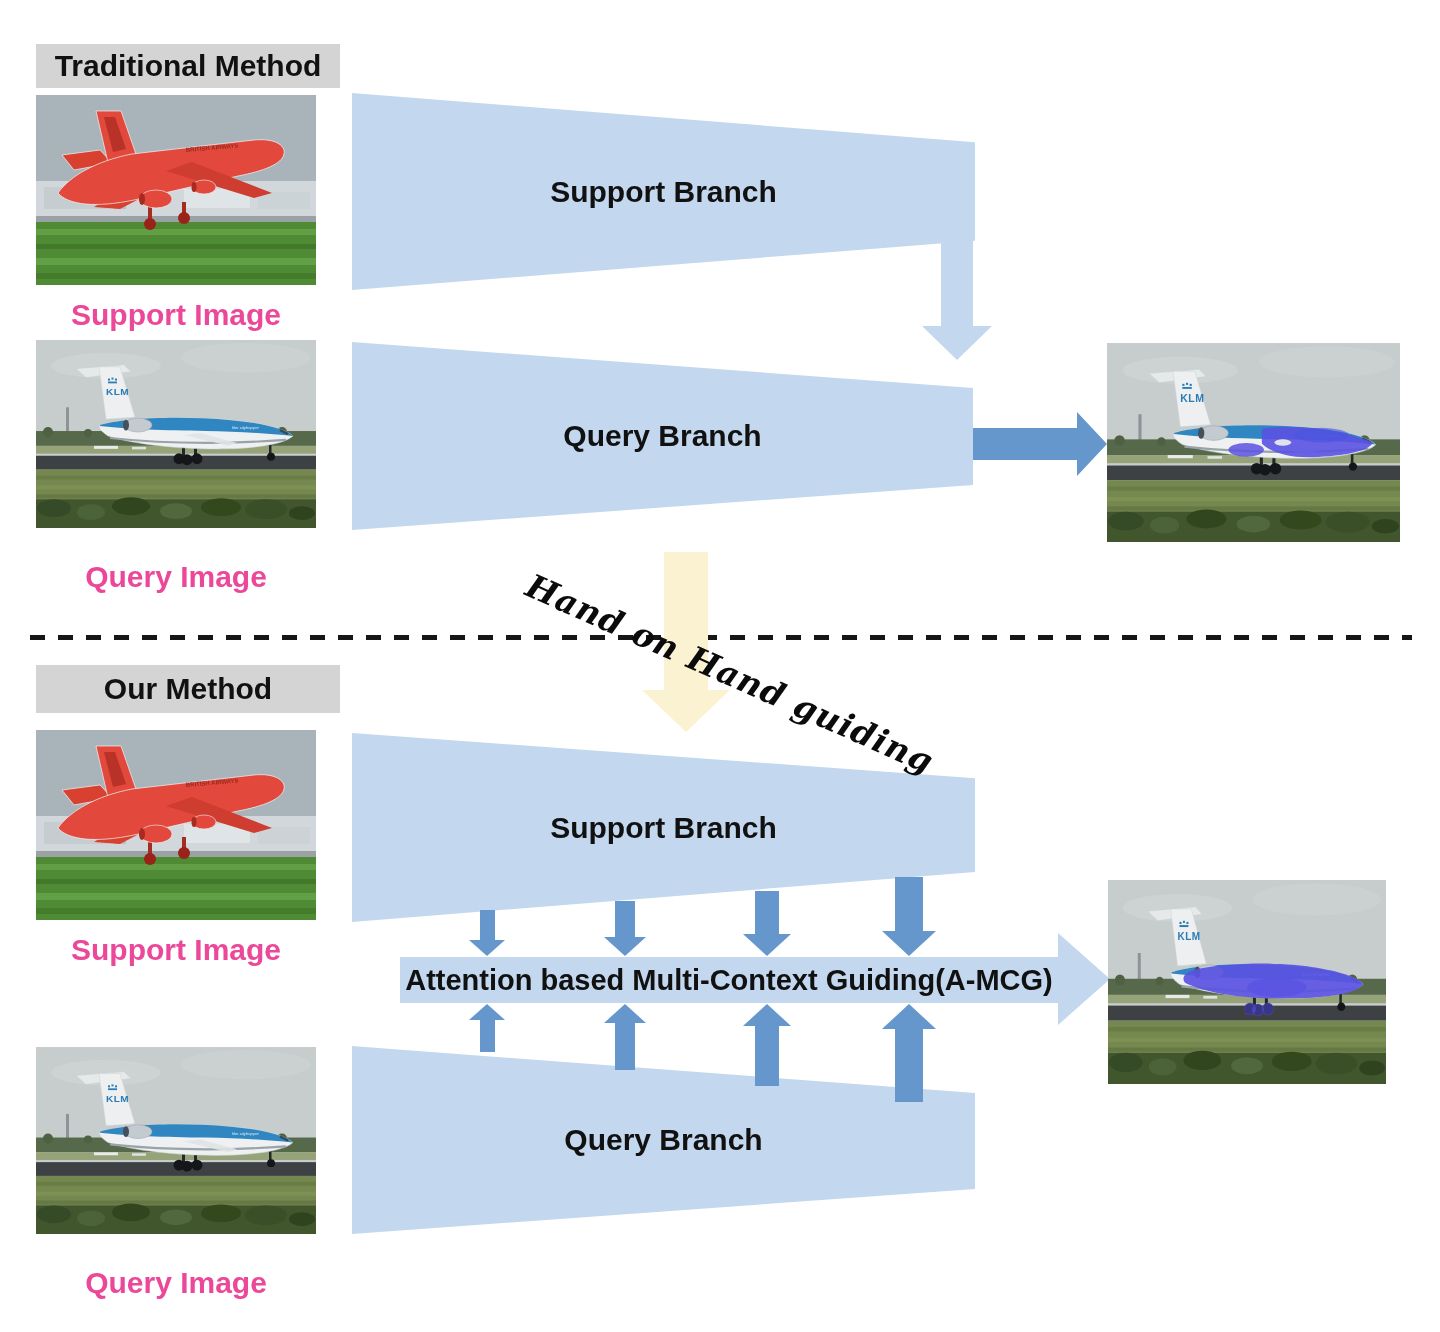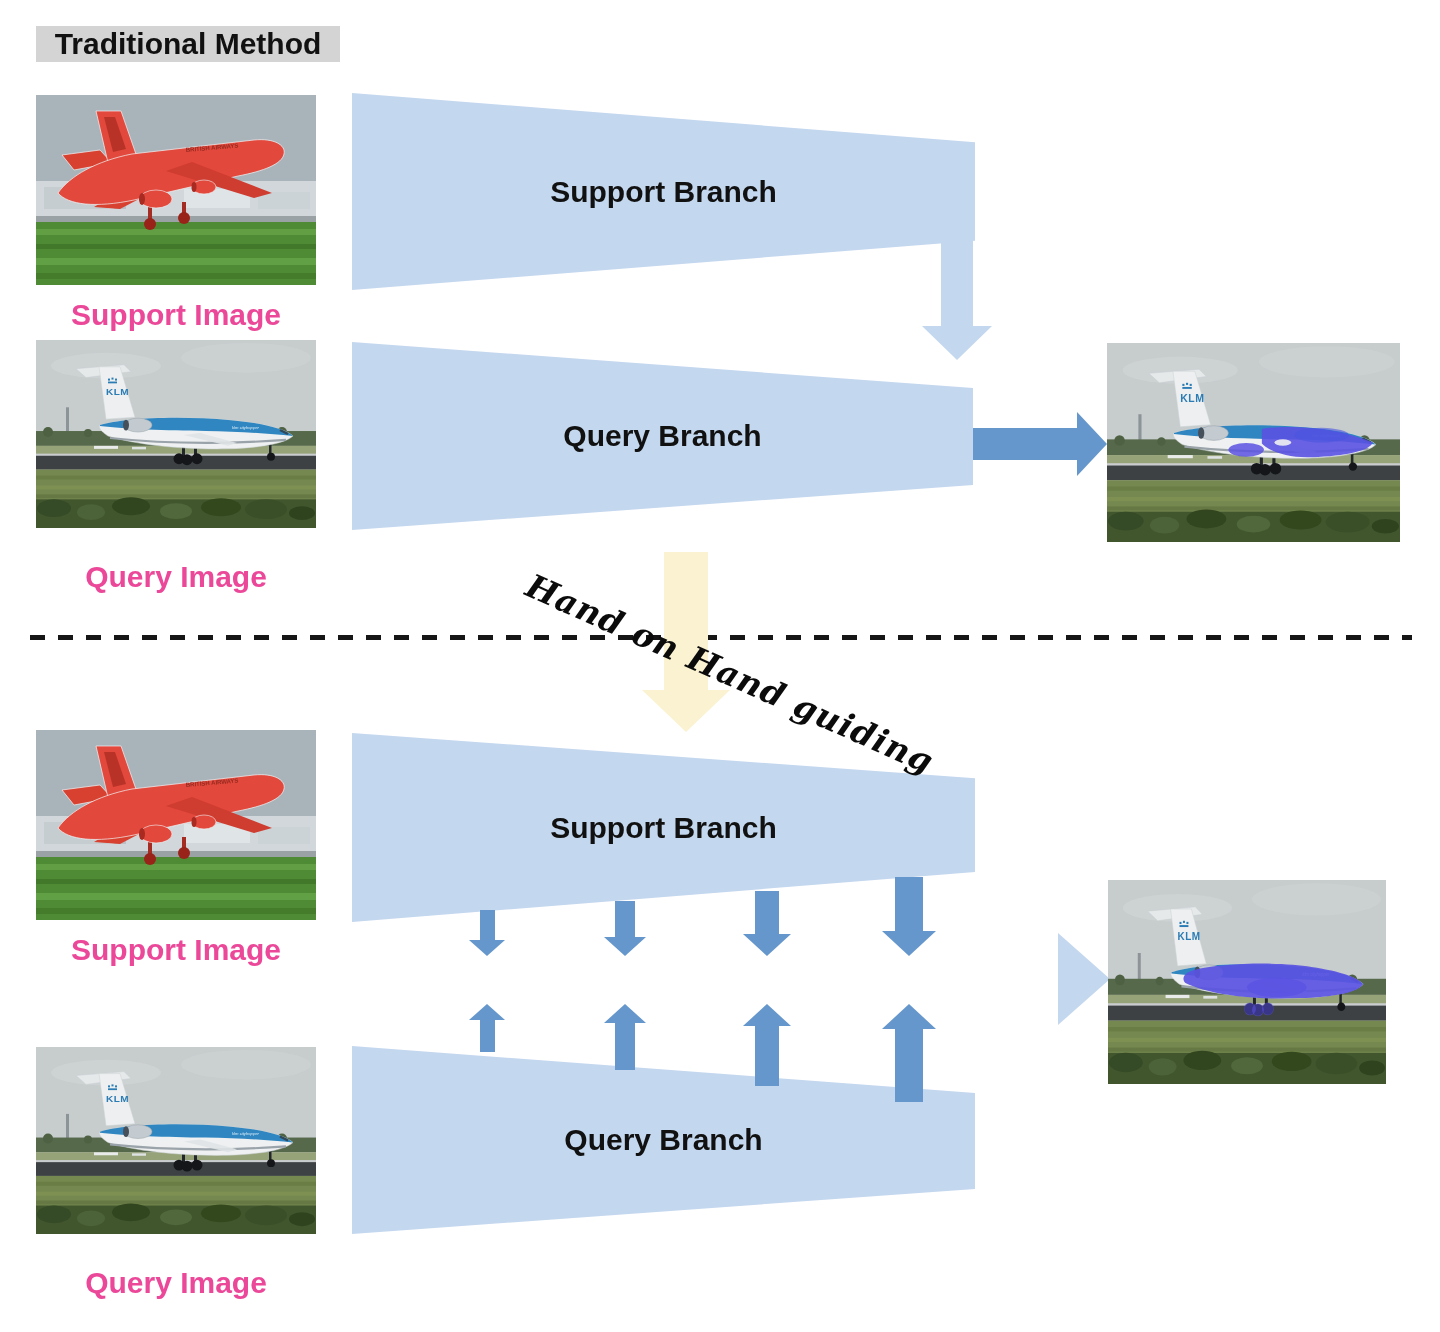--- a/index.html
+++ b/index.html
@@ -146,21 +146,21 @@
       <g id="g-mask2">
         <path d="M86,84 C115,77 175,76 205,81 C235,85 252,91 257,97 C251,105 227,109 193,110 C148,112 102,107 78,96 C73,91 78,86 86,84 Z" fill="#5a52e2" opacity="0.92"></path>
         <ellipse cx="170" cy="100" rx="30" ry="9" fill="#5a52e2" opacity="0.8"></ellipse>
         <circle cx="143" cy="120" r="6" fill="#5a52e2" opacity="0.55"></circle>
         <circle cx="151" cy="121" r="6" fill="#5a52e2" opacity="0.55"></circle>
         <circle cx="161" cy="120" r="6" fill="#5a52e2" opacity="0.55"></circle>
       </g>
     </defs>
   </svg>
 
-  <div class="abs method-box" style="left:36px;top:26px;width:304px;height:36px;">
+  <div class="abs method-box" style="left:36px;top:44px;width:304px;height:44px;">
     <span>Traditional Method</span>
   </div>
 
   <div class="abs img-frame" style="left:36px;top:95px;width:280px;height:190px;">
     <svg viewBox="0 0 280 190" preserveAspectRatio="none">
         <use href="#g-red-scene"></use>
       </svg>
   </div>
   <div class="abs caption" style="left:36px;top:298px;width:280px;">Support Image</div>
 
@@ -192,20 +192,23 @@
       </svg>
   </div>
 
   <div class="abs dashline" style="left:30px;top:635px;width:1382px;height:5px;z-index:1;"></div>
 
   <div class="abs cream" style="left:664px;top:552px;width:44px;height:140px;z-index:4;"></div>
   <div class="abs cream tri-down" style="left:642px;top:690px;width:88px;height:42px;z-index:4;"></div>
 
   <div class="abs hand-text" style="left:536px;top:566px;">Hand on Hand guiding</div>
 
+  <div class="abs method-box" style="left:36px;top:665px;width:304px;height:48px;">
+    <span>Our Method</span>
+  </div>
 
   <div class="abs img-frame" style="left:36px;top:730px;width:280px;height:190px;">
     <svg viewBox="0 0 280 190" preserveAspectRatio="none">
         <use href="#g-red-scene"></use>
       </svg>
   </div>
   <div class="abs caption" style="left:36px;top:933px;width:280px;">Support Image</div>
 
   <div class="abs trap" style="left:352px;top:733px;width:623px;height:189px;clip-path:polygon(0 0,100% 24%,100% 73.5%,0 100%);">
     <span>Support Branch</span>
@@ -221,20 +224,23 @@
   </div>
   <div class="abs guide-arrow" style="left:743px;top:891px;width:48px;height:65px;z-index:2;">
     <div class="shaft" style="width:24px;"></div>
     <div class="head tri-down" style="height:22px;"></div>
   </div>
   <div class="abs guide-arrow" style="left:882px;top:877px;width:54px;height:79px;z-index:2;">
     <div class="shaft" style="width:28px;"></div>
     <div class="head tri-down" style="height:25px;"></div>
   </div>
 
+  <div class="abs amcg-bar" style="left:400px;top:957px;width:658px;height:46px;">
+    <span>Attention based Multi-Context Guiding(A-MCG)</span>
+  </div>
   <div class="abs lightblue tri-right" style="left:1058px;top:933px;width:52px;height:92px;"></div>
 
   <div class="abs guide-arrow" style="left:469px;top:1004px;width:36px;height:48px;z-index:2;">
     <div class="head tri-up" style="height:16px;"></div>
     <div class="shaft" style="width:15px;"></div>
   </div>
   <div class="abs guide-arrow" style="left:604px;top:1004px;width:42px;height:66px;z-index:2;">
     <div class="head tri-up" style="height:19px;"></div>
     <div class="shaft" style="width:20px;"></div>
   </div>

